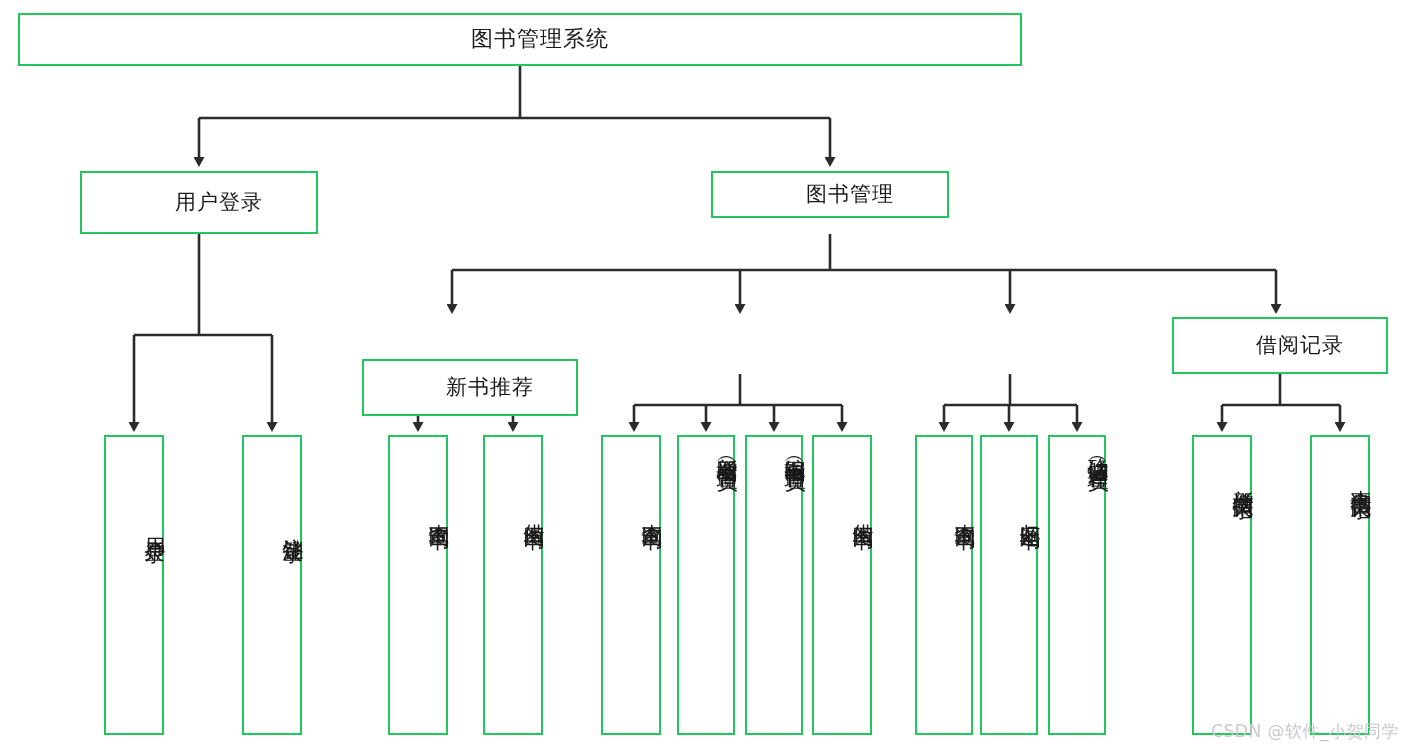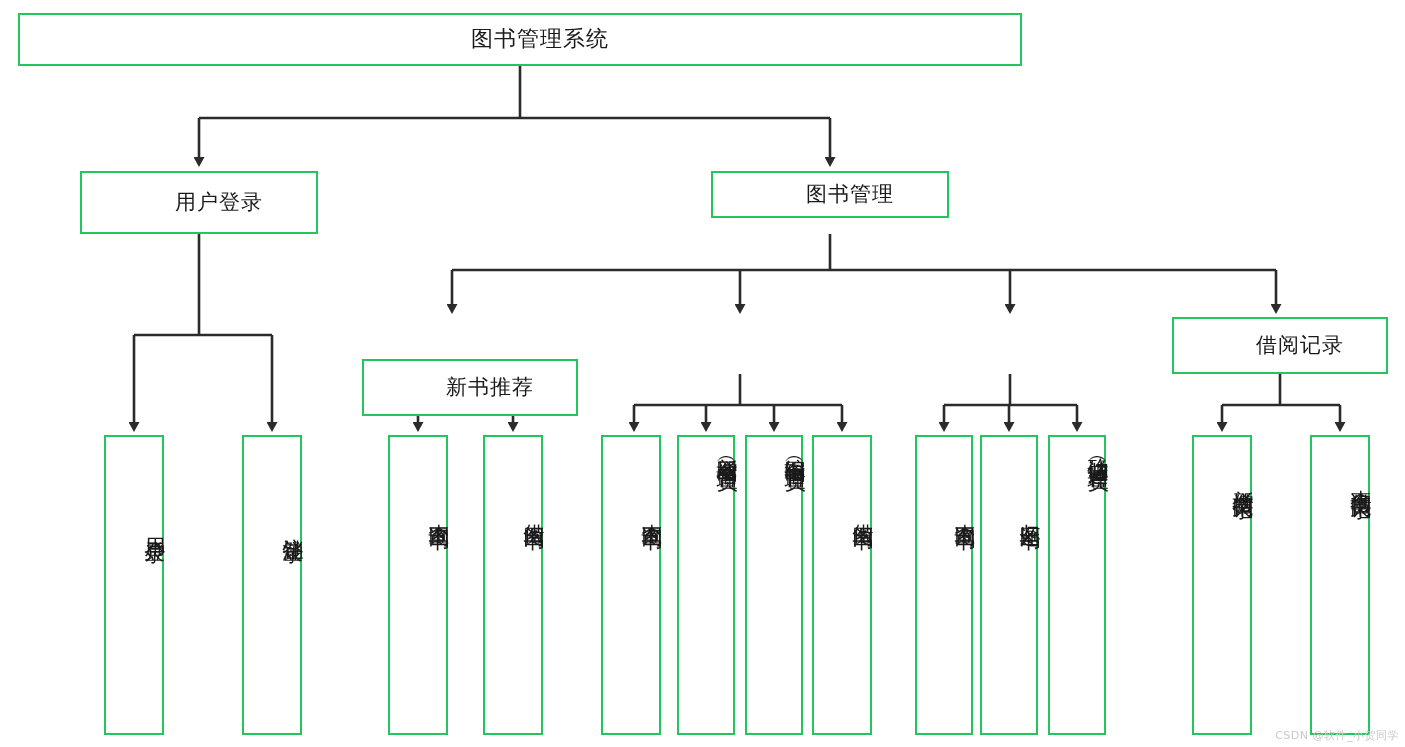--- a/index.html
+++ b/index.html
@@ -56,21 +56,21 @@
     font-size: 21px;
     line-height: 1.42;
     letter-spacing: 2px;
     white-space: nowrap;
     color: #1a1a1a;
   }
   .watermark {
     position: absolute;
     right: 6px;
     bottom: 4px;
-    font-size: 11px;
+    font-size: 17px;
     color: #c9c9c9;
     white-space: nowrap;
     letter-spacing: 0.5px;
   }
 </style>
 </head>
 <body>
 
 <div id="canvas">
 

